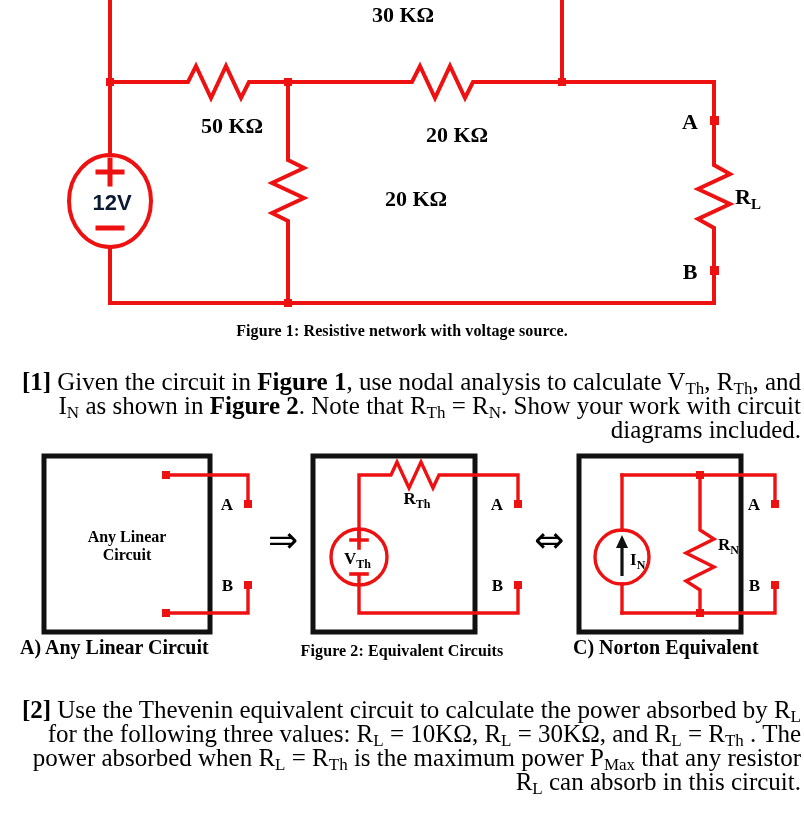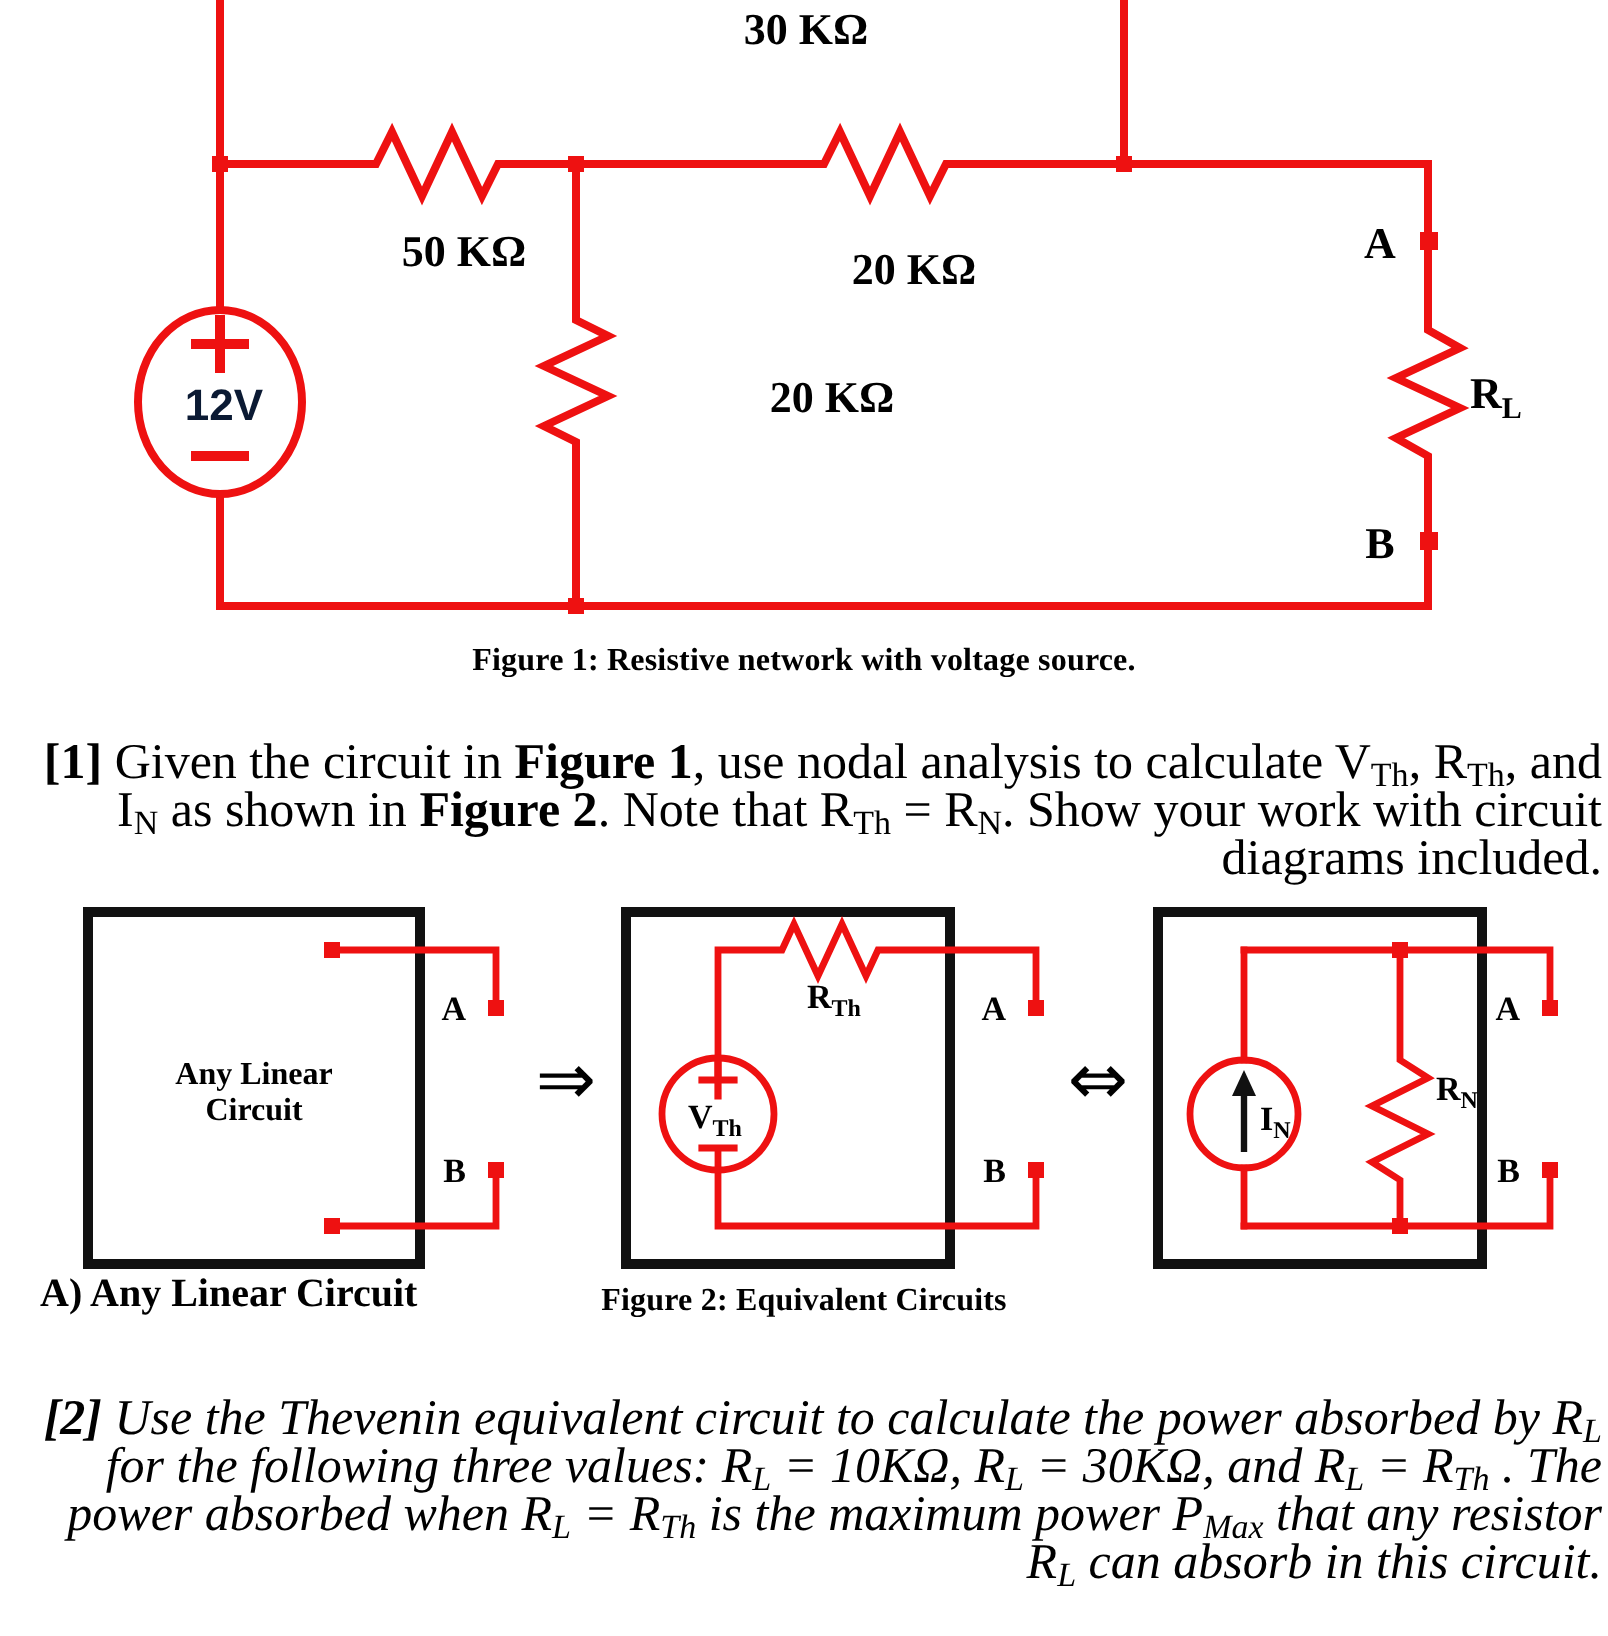--- a/index.html
+++ b/index.html
@@ -45,21 +45,21 @@
   
   .para {
     position: absolute;
     left: 3px;
     width: 798px;
     font-size: 25px;
     line-height: 24px;
     text-align: right;
   }
   #para-1 { top: 370px; }
-  #para-2 { top: 698px; font-style: italic; }
+  #para-2 { top: 698px; }
   .para b { font-weight: bold; }
   .bracket-num { font-weight: bold; }
   sub {
     font-size: 0.68em;
     vertical-align: -0.24em;
     line-height: 0;
   }
 
   
   #figure2-area {
@@ -246,20 +246,21 @@
           <tspan>R</tspan><tspan dy="4" font-size="12">N</tspan>
         </text>
         <text x="760" y="70" text-anchor="end" font-family="'Liberation Serif', serif" font-size="17" font-weight="bold" fill="#000000">A</text>
         <text x="760" y="151" text-anchor="end" font-family="'Liberation Serif', serif" font-size="17" font-weight="bold" fill="#000000">B</text>
       </g>
     </svg>
   </div>
 
   <div class="panel-caption-row">
     <div class="panel-caption" id="panel-caption-a">A)  Any Linear Circuit</div>
+    <div class="panel-caption" id="panel-caption-c">C)  Norton Equivalent</div>
   </div>
 
   <div class="fig-caption" id="figure2-caption">Figure 2: Equivalent Circuits</div>
 
   <div class="para" id="para-2">
     <span class="bracket-num">[2]</span>
     <span>Use the Thevenin equivalent circuit to calculate the power absorbed by R</span><sub>L</sub><span> for the following three values: R</span><sub>L</sub><span> = 10KΩ, R</span><sub>L</sub><span> = 30KΩ, and R</span><sub>L</sub><span> =  R</span><sub>Th</sub><span> .  The power absorbed when R</span><sub>L</sub><span> =  R</span><sub>Th</sub><span> is the maximum power P</span><sub>Max</sub><span>  that any resistor R</span><sub>L</sub><span> can absorb in this circuit.</span>
   </div>
 
 </div>

